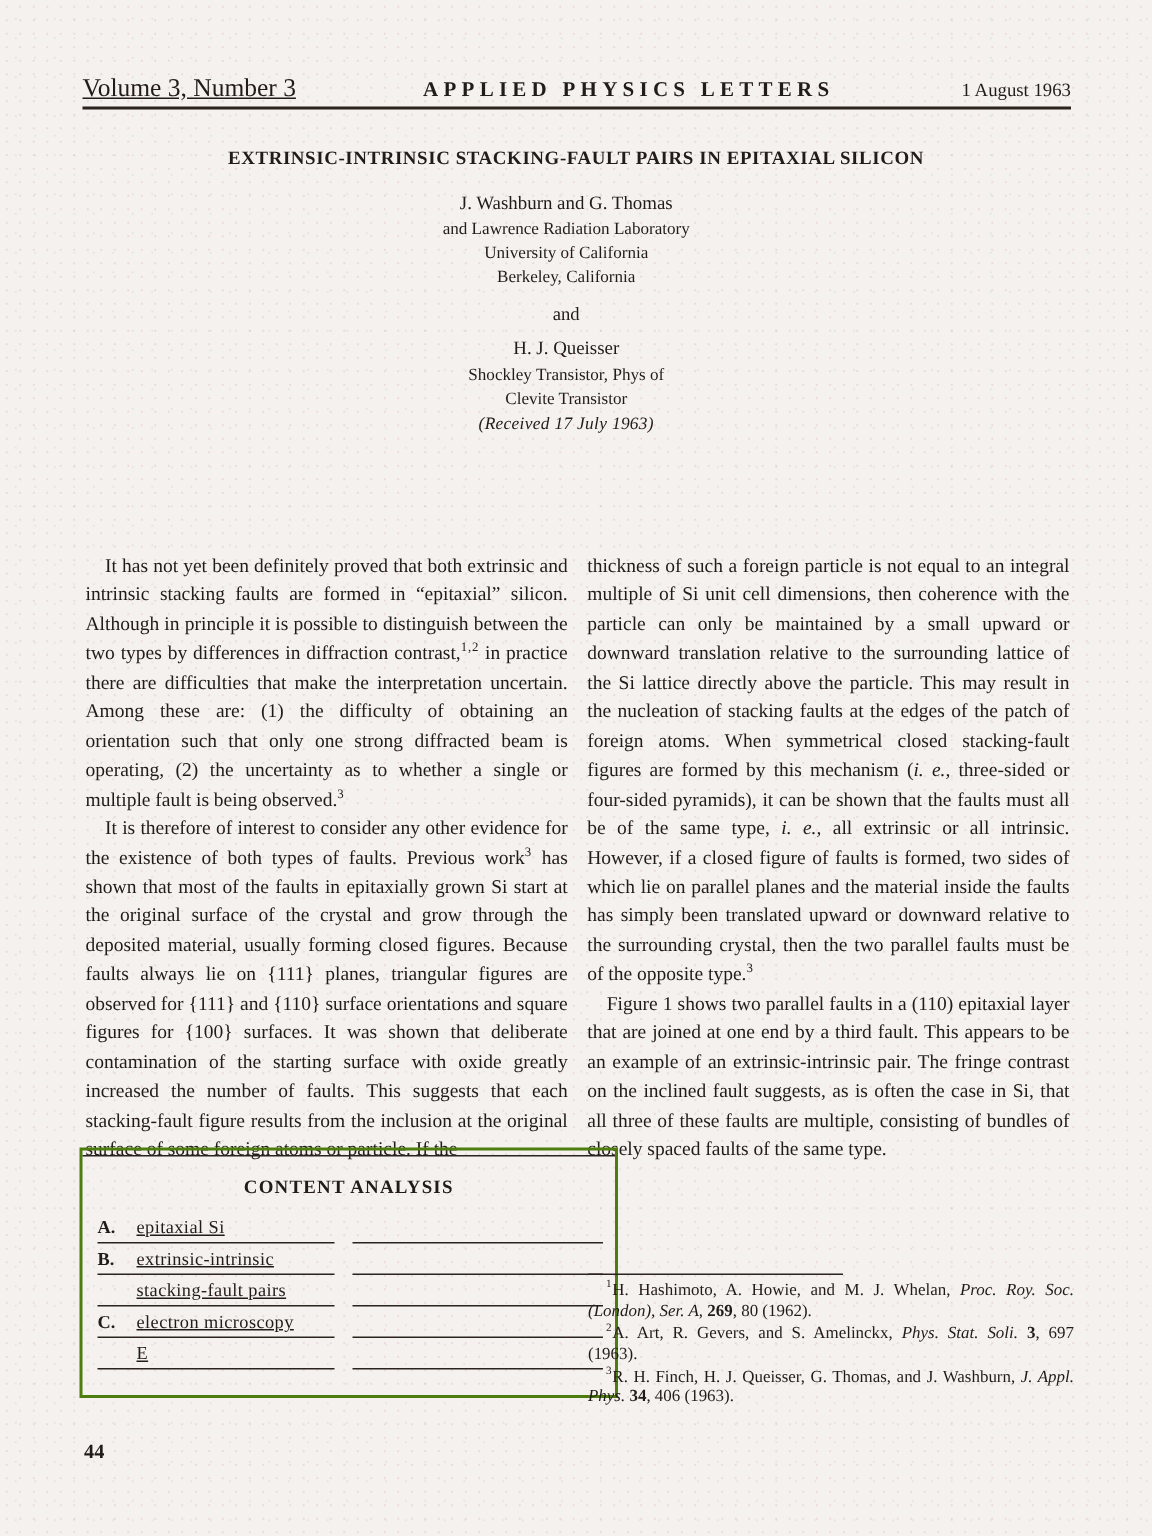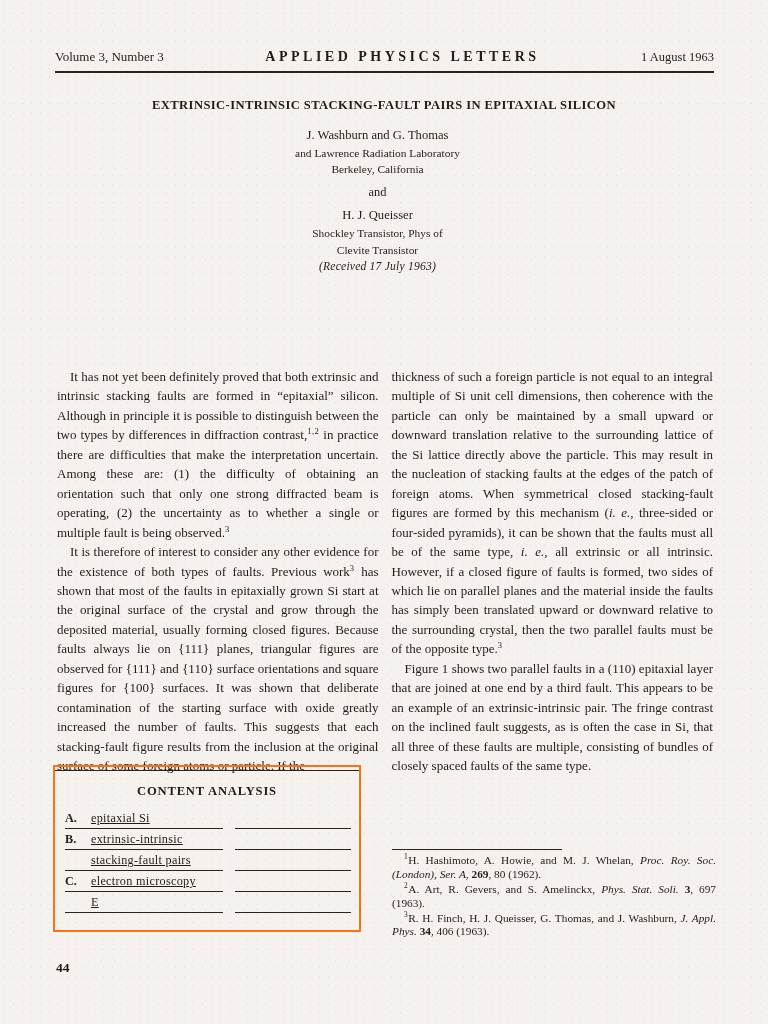--- a/index.html
+++ b/index.html
@@ -16,21 +16,21 @@
     position:relative;
     overflow:hidden;
   }
   .page{position:absolute;inset:0;}
 
   
   .journal-header{
     position:absolute;left:55px;right:54px;top:49px;height:18px;
     display:flex;align-items:baseline;justify-content:space-between;
   }
-  .hdr-volume{font-size:13px;white-space:nowrap;}
+  .hdr-volume{font-size:17px;white-space:nowrap;text-decoration:underline;}
   .hdr-journal{font-size:14px;font-weight:bold;letter-spacing:3.5px;white-space:nowrap;}
   .hdr-date{font-size:12.5px;white-space:nowrap;}
   .header-rule{position:absolute;left:55px;right:54px;top:71px;height:2px;background:#2a231e;}
 
   
   .article-title{
     position:absolute;left:70px;right:70px;top:98px;
     text-align:center;font-size:12.6px;font-weight:bold;letter-spacing:.4px;margin:0;
   }
   .authors{position:absolute;left:100px;right:113px;top:126px;text-align:center;}
@@ -44,22 +44,22 @@
     position:absolute;left:57px;top:331px;width:656px;
     display:flex;gap:13px;margin-top:36px;
   }
   .col{width:323px;font-size:13px;line-height:19.45px;text-align:justify;}
   .col p{margin:0;text-indent:13px;}
   .col p.noindent{text-indent:0;}
   sup{font-size:.66em;line-height:0;vertical-align:super;letter-spacing:.5px;}
 
   
   .content-box{
-    position:absolute;left:53px;top:765px;width:308px;height:167px;
-    border:2px solid #f97316;box-sizing:border-box;background:transparent;
+    position:absolute;left:53px;top:765px;width:359px;height:167px;
+    border:2px solid #4d7c0f;box-sizing:border-box;background:transparent;
   }
   .box-inner-topline{position:absolute;left:0;right:0;top:3px;height:1px;background:#2a231e;}
   .box-title{margin-top:17px;text-align:center;font-size:12.6px;font-weight:bold;letter-spacing:.8px;}
   .ca-rows{margin-top:9px;}
   .ca-row{display:flex;height:21px;padding:0 8px 0 10px;box-sizing:border-box;}
   .ca-left{width:158px;border-bottom:1.4px solid #2a231e;display:flex;align-items:flex-end;padding-bottom:2px;box-sizing:border-box;}
   .ca-label{font-size:12.2px;font-weight:bold;width:26px;flex:none;}
   .ca-text{font-size:12.2px;letter-spacing:.3px;text-decoration:underline;}
   .ca-right{flex:1;margin-left:12px;border-bottom:1.4px solid #2a231e;}
 
@@ -80,20 +80,21 @@
     <span class="hdr-journal">APPLIED PHYSICS LETTERS</span>
     <span class="hdr-date">1 August 1963</span>
   </div>
   <div class="header-rule"></div>
 
   <h1 class="article-title">EXTRINSIC-INTRINSIC STACKING-FAULT PAIRS IN EPITAXIAL SILICON</h1>
 
   <div class="authors">
     <div class="author-names">J. Washburn and G. Thomas</div>
     <div class="affil-line">and Lawrence Radiation Laboratory</div>
+    <div class="affil-line">University of California</div>
     <div class="affil-line">Berkeley, California</div>
     <div class="and-connector">and</div>
     <div class="author-names">H. J. Queisser</div>
     <div class="affil-line">Shockley Transistor, Phys of</div>
     <div class="affil-line">Clevite Transistor</div>
     <div class="received-line">(Received 17 July 1963)</div>
   </div>
 
   <div class="body-columns">
     <div class="col">

